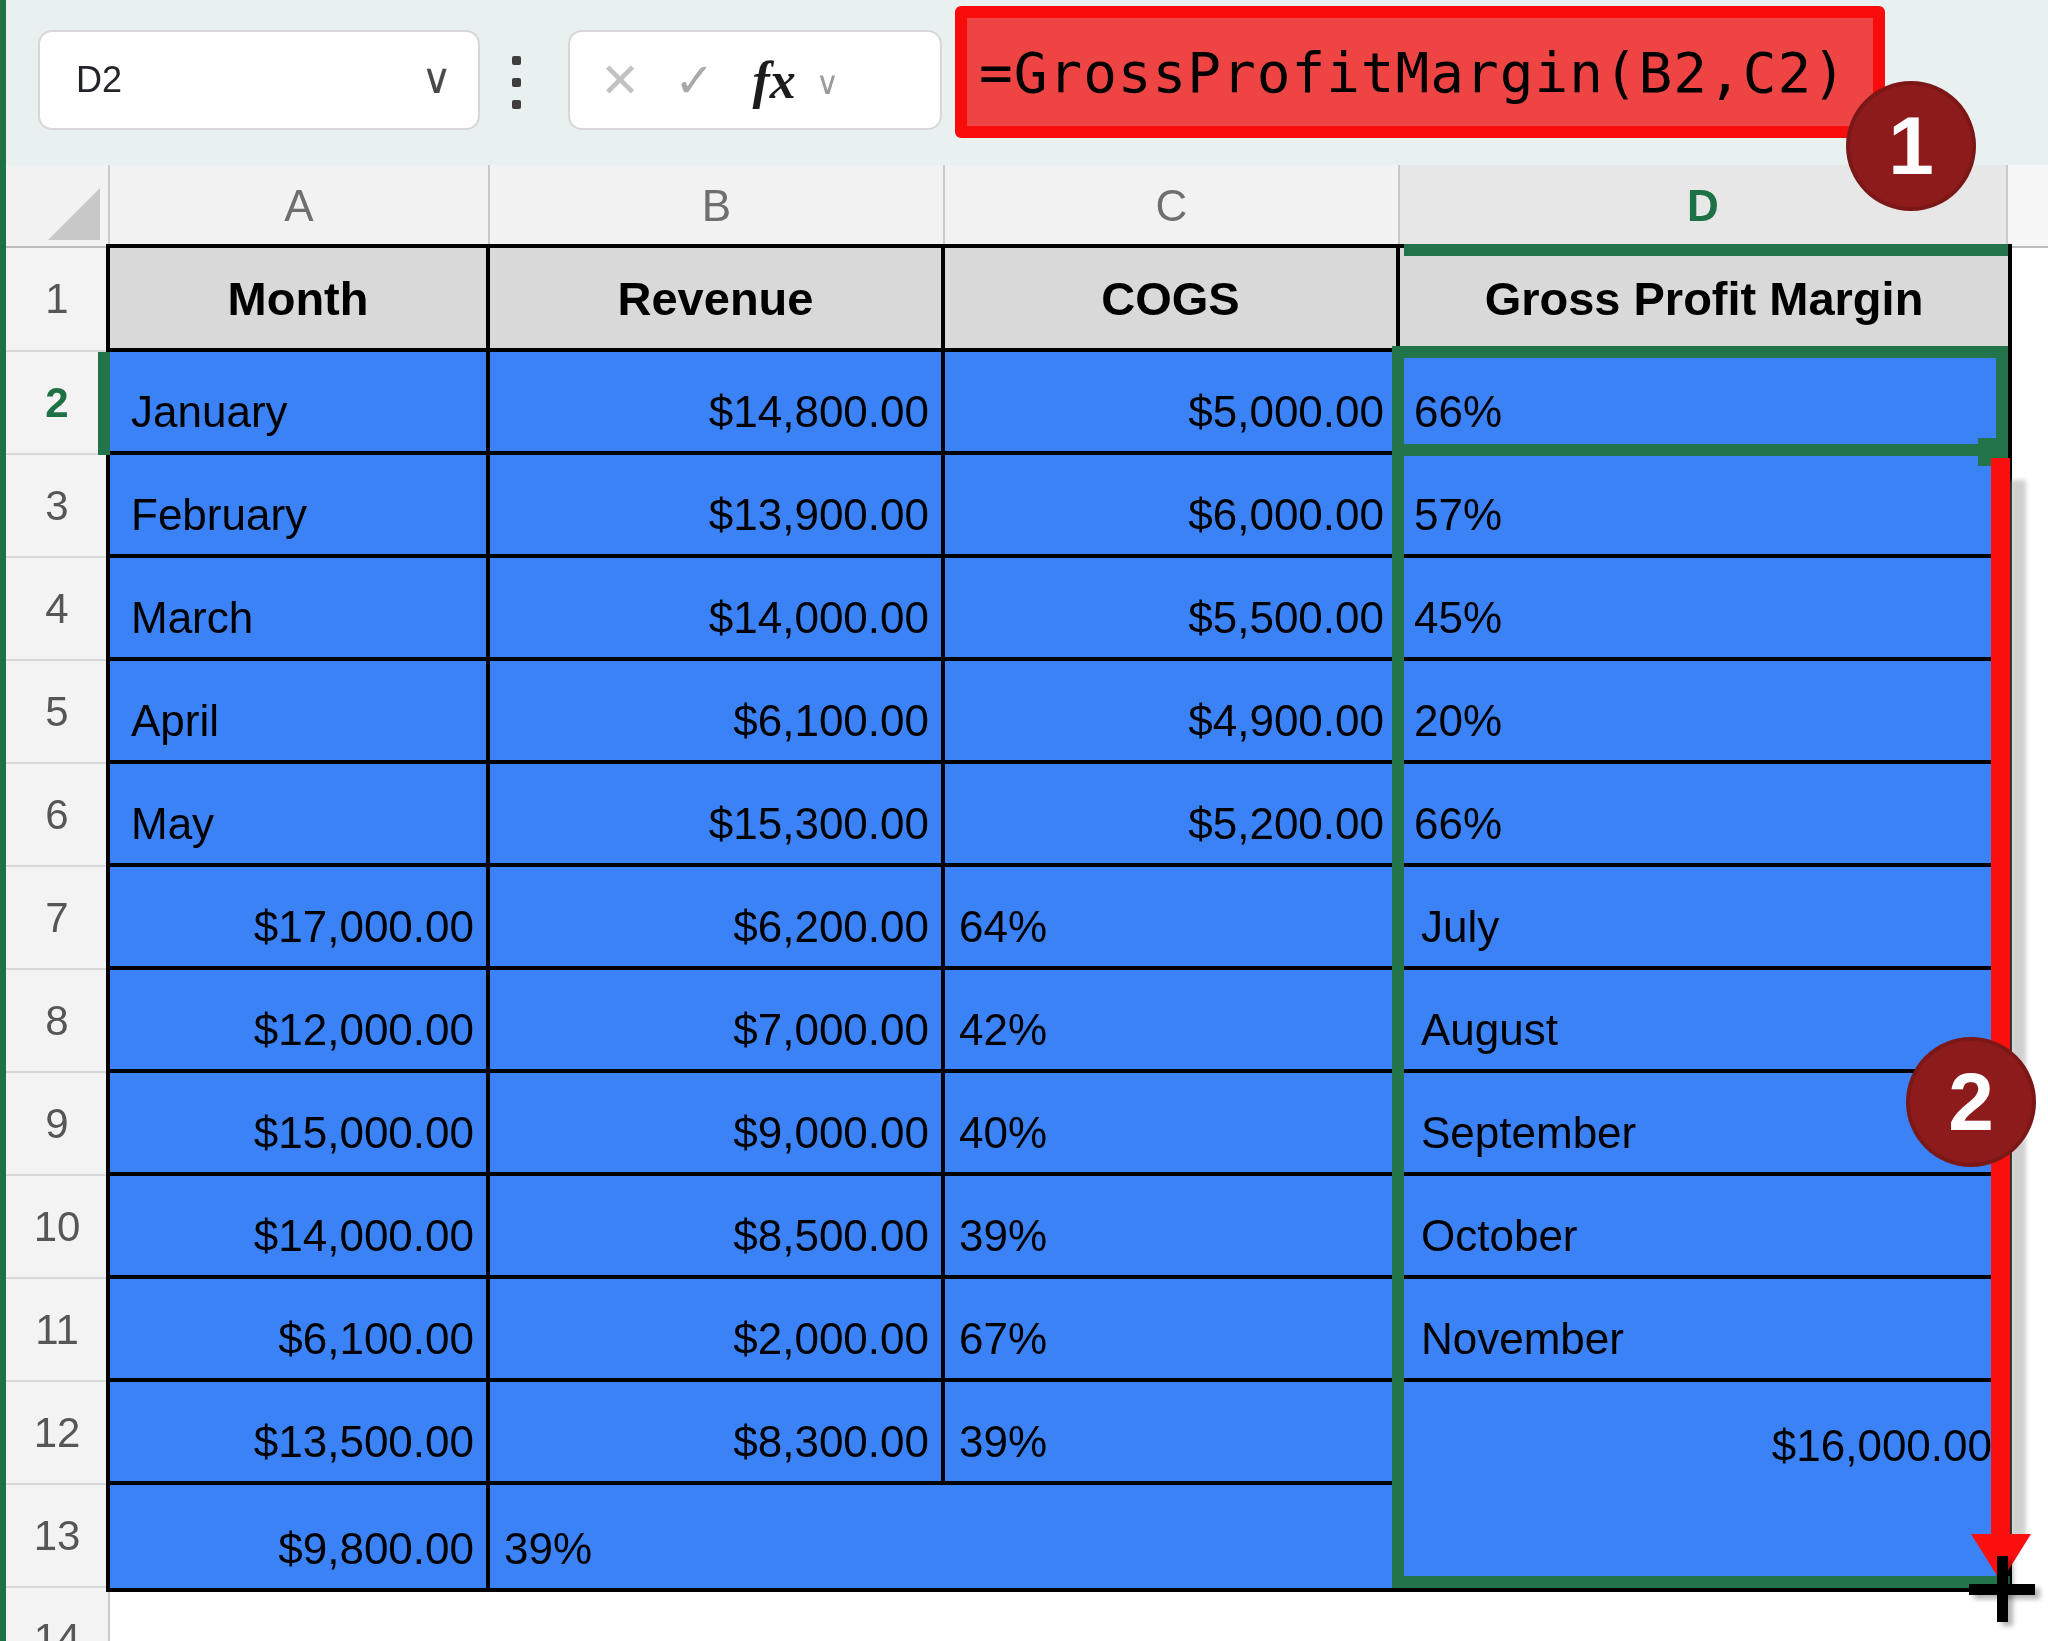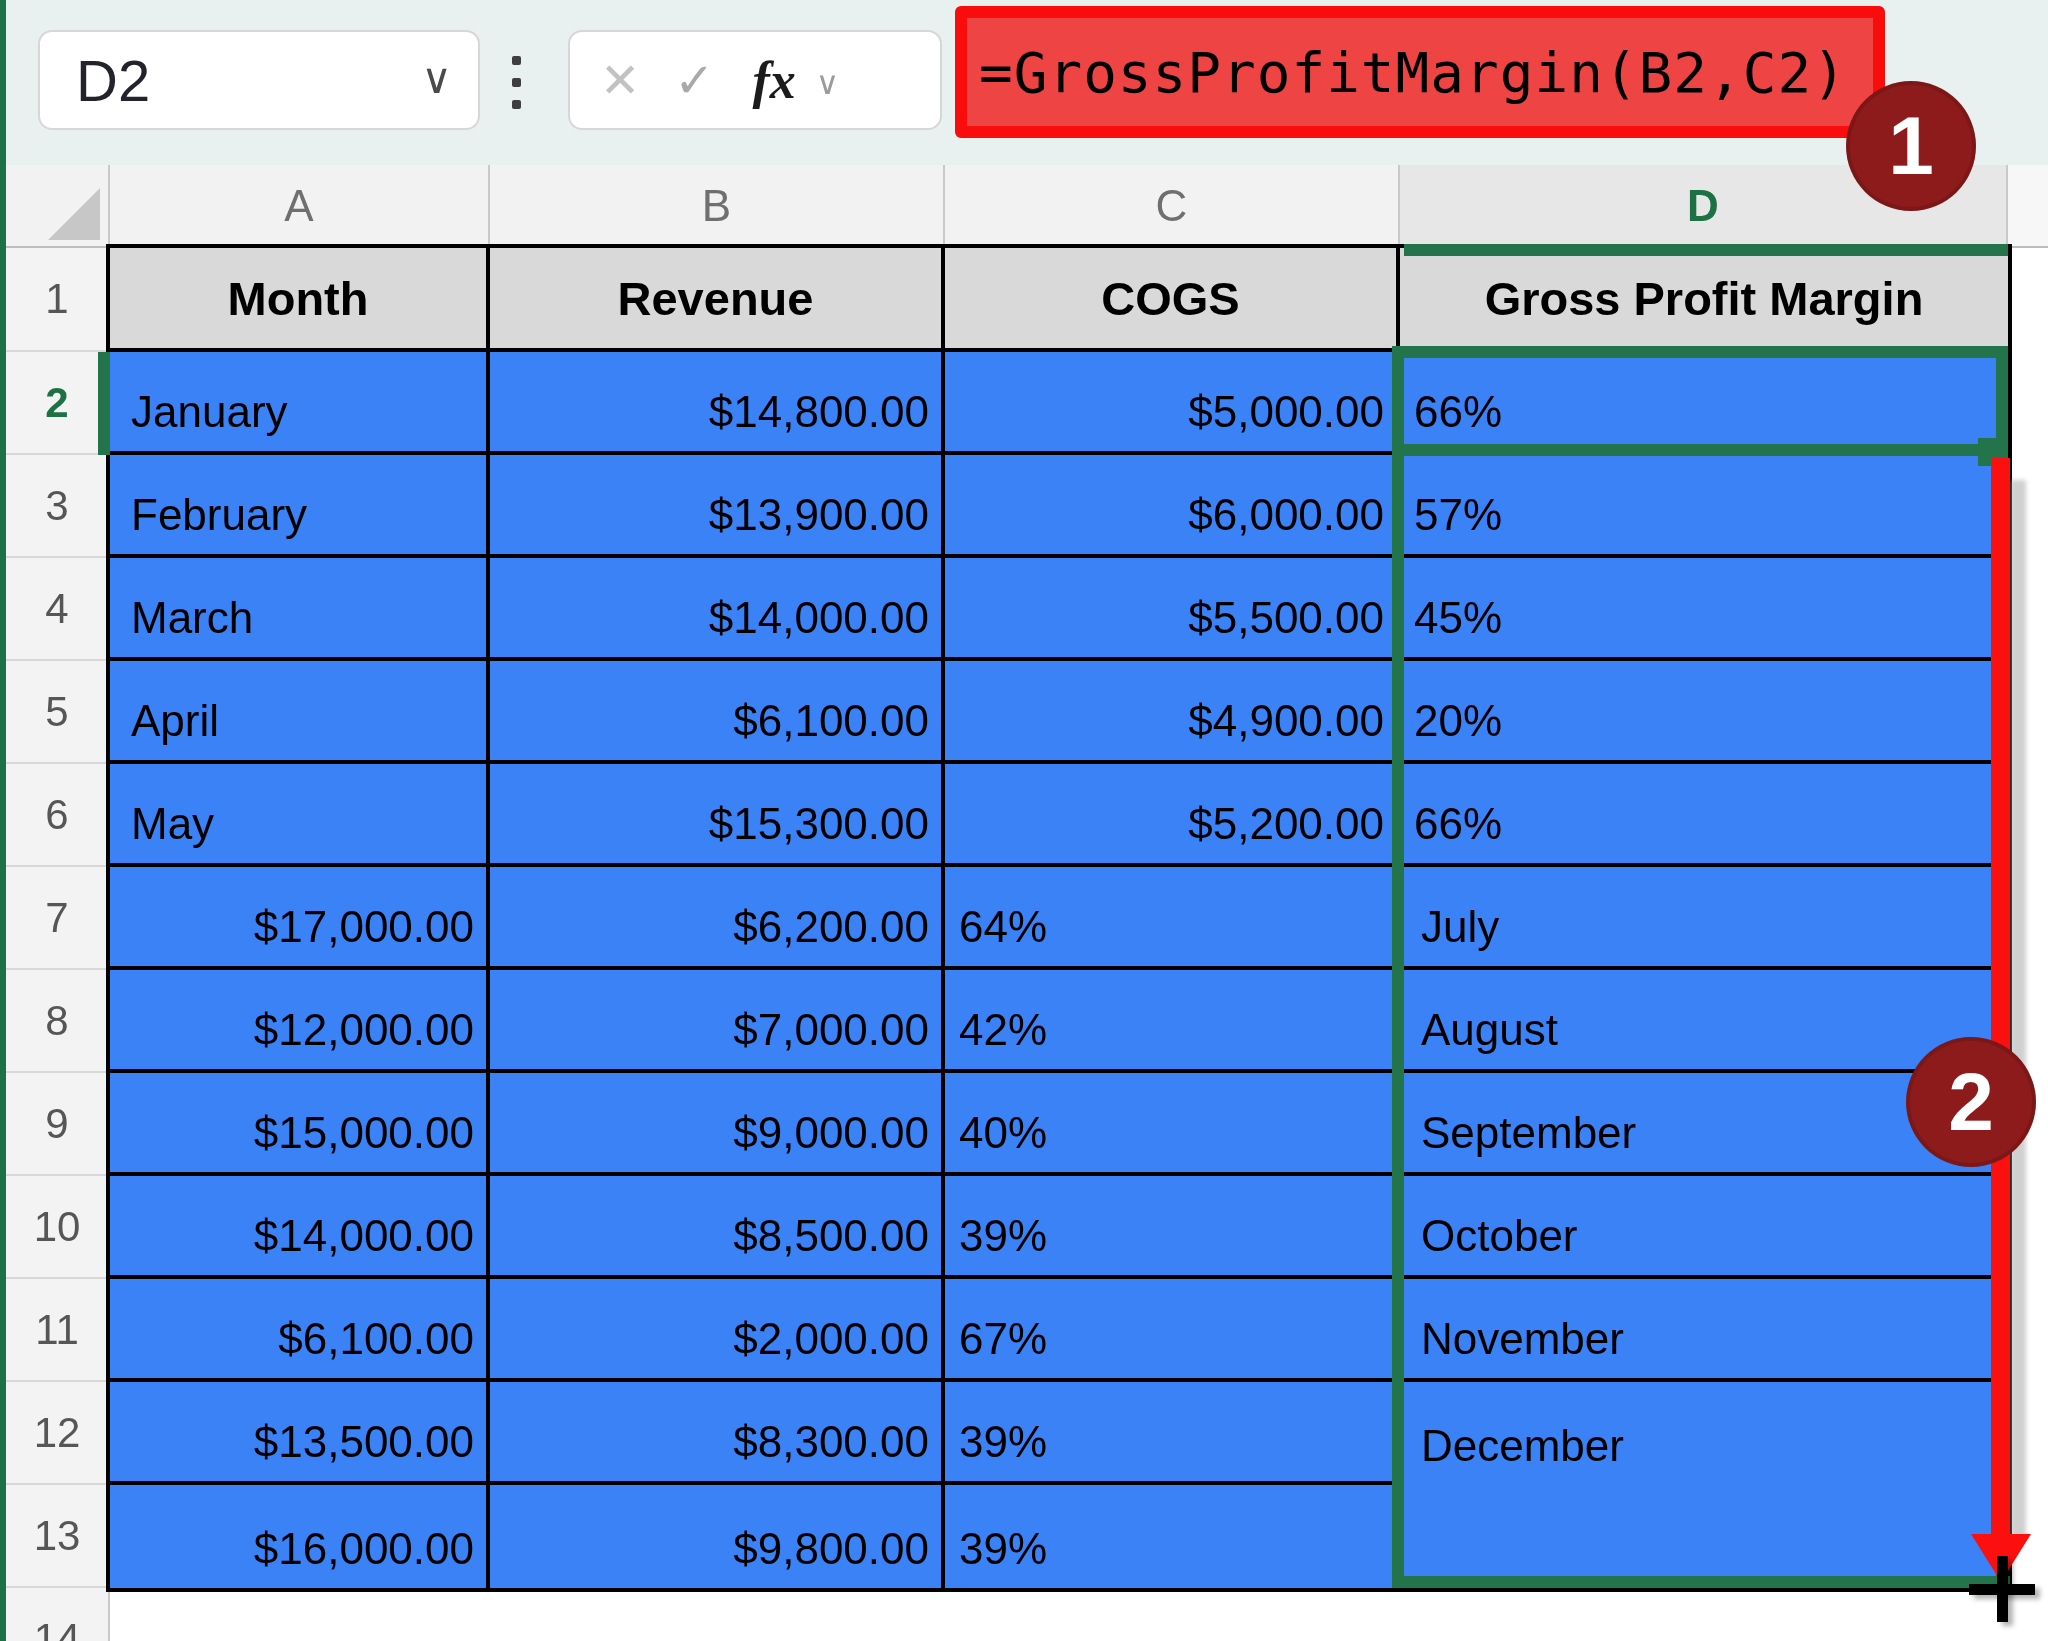--- a/index.html
+++ b/index.html
@@ -4,21 +4,21 @@
 <style>
   html,body{margin:0;padding:0;background:#fff;}
   .canvas{position:relative;width:2048px;height:1641px;overflow:hidden;background:#fff;
           font-family:"Liberation Sans",sans-serif;}
   
   .toolbar{position:absolute;left:0;top:0;width:2048px;height:165px;background:#e9f1f0;
            border-bottom:2px solid #dde7e6;}
   .left-edge{position:absolute;left:0;top:0;width:6px;height:1641px;background:#1e7145;z-index:9;}
   .name-box{position:absolute;left:38px;top:30px;width:442px;height:100px;background:#fff;
             border:2px solid #d7d7d7;border-radius:14px;box-sizing:border-box;display:flex;align-items:center;}
-  .nb-text{font-size:58px;color:#23232b;padding-left:36px;}
+  .nb-text{font-size:36px;color:#23232b;padding-left:36px;}
   .nb-chevron{position:absolute;right:26px;top:50%;transform:translateY(-54%);font-size:42px;color:#4a4a4a;}
   .dots{position:absolute;left:512px;top:56px;display:flex;flex-direction:column;gap:13px;}
   .dots i{width:9px;height:9px;background:#3e3e3e;border-radius:2px;display:block;}
   .fx-box{position:absolute;left:568px;top:30px;width:374px;height:100px;background:#fff;
           border:2px solid #d7d7d7;border-radius:14px;box-sizing:border-box;display:flex;align-items:center;}
   .icon-x{font-size:48px;color:#c2c2c2;margin-left:30px;}
   .icon-check{font-size:48px;color:#a9a9a9;margin-left:34px;}
   .icon-fx{font-size:52px;color:#1c1c1c;margin-left:38px;font-family:"Liberation Serif",serif;font-style:italic;font-weight:600;}
   .icon-chev{font-size:32px;color:#9b9b9b;margin-left:20px;margin-top:6px;}
   .formula-box{position:absolute;left:955px;top:6px;width:930px;height:132px;background:#ef4444;
@@ -177,21 +177,20 @@
     <div class="cell c-month">October</div>
     <div class="cell c-cur">$6,100.00</div>
     <div class="cell c-cur">$2,000.00</div>
     <div class="cell c-pct lastcol">67%</div>
 
     <div class="cell c-month">November</div>
     <div class="cell c-cur">$13,500.00</div>
     <div class="cell c-cur">$8,300.00</div>
     <div class="cell c-pct lastcol">39%</div>
 
-    <div class="cell c-month lastrow">December</div>
     <div class="cell c-cur lastrow">$16,000.00</div>
     <div class="cell c-cur lastrow">$9,800.00</div>
     <div class="cell c-pct lastcol lastrow">39%</div>
   </div>
 
   <div class="ov" style="left:1404px;top:244px;width:604px;height:12px;"></div>
   <div class="ov" style="left:1392px;top:346px;width:616px;height:12px;"></div>
   <div class="ov" style="left:1392px;top:444px;width:590px;height:12px;"></div>
   <div class="ov" style="left:1392px;top:346px;width:12px;height:1242px;"></div>
   <div class="ov" style="left:1996px;top:352px;width:12px;height:1236px;"></div>

